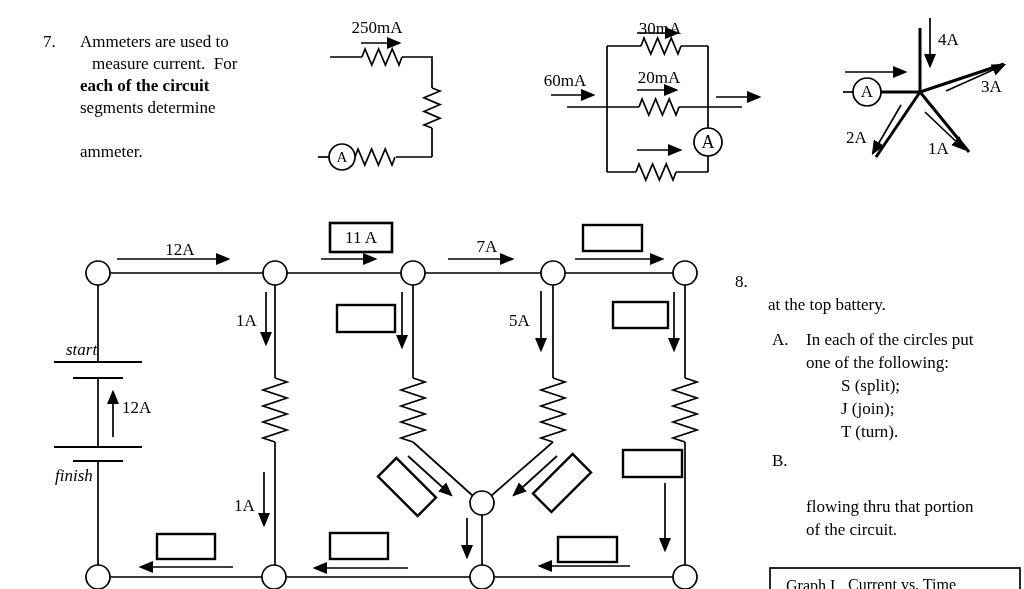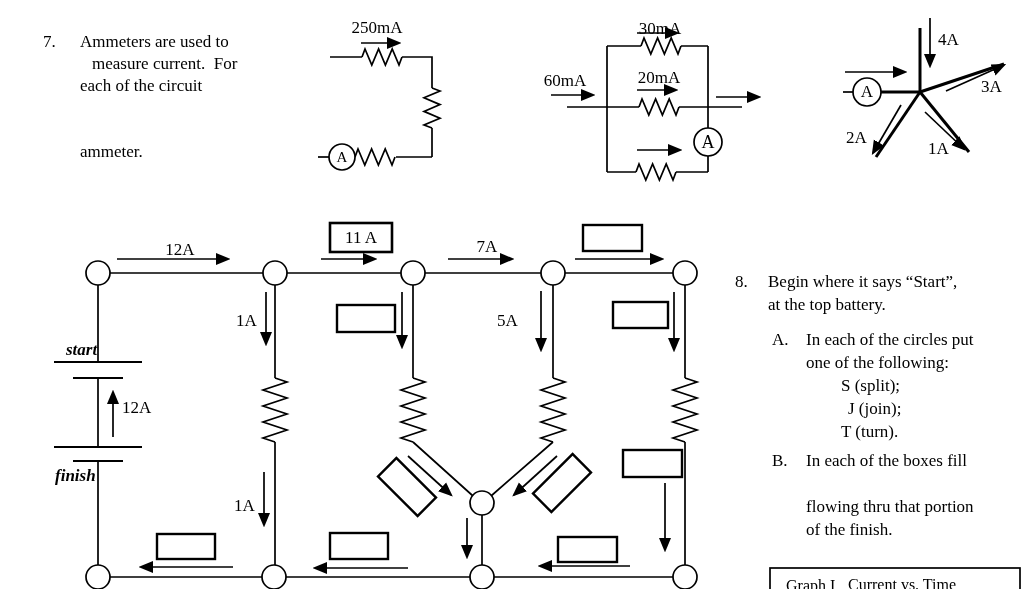--- a/index.html
+++ b/index.html
@@ -2,21 +2,21 @@
 <html><head>
 <meta charset="utf-8">
 <style>
   html,body{margin:0;padding:0;background:#fff;}
   #page{position:relative;width:1024px;height:589px;background:#fff;overflow:hidden;
         font-family:"Liberation Serif",serif;color:#000;}
   #art{position:absolute;left:0;top:0;}
   .t{position:absolute;font-size:17px;line-height:22px;white-space:pre;color:#000;}
   .ctr{transform:translateX(-50%);}
   .cc{transform:translate(-50%,-50%);}
-  .it{font-style:italic;font-weight:bold;}
+  .it{font-style:italic;}
   .fs16{font-size:16px;}
   .fs18{font-size:18px;}
 </style>
 </head>
 <body>
 
 <div id="page">
 
 <svg id="art" width="1024" height="589" viewBox="0 0 1024 589">
   <defs>
@@ -141,59 +141,58 @@
       <line x1="630" y1="566" x2="540" y2="566" marker-end="url(#ah)"></line>
     </g>
   </g>
 
   <rect x="770" y="568" width="250" height="45" fill="none" stroke="#000" stroke-width="1.7"></rect>
 </svg>
 
 <span class="t" style="left:43px;top:31px;">7.</span>
 <span class="t" style="left:80px;top:31px;">Ammeters are used to</span>
 <span class="t" style="left:92px;top:53px;">measure current.  For</span>
-<span class="t" style="left:80px;top:75px;">each of the circuit</span>
+<span class="t" style="left:80px;top:75px;font-weight:bold;">each of the circuit</span>
+<span class="t" style="left:80px;top:97px;">segments determine</span>
 <span class="t" style="left:80px;top:141px;">ammeter.</span>
 
 <span class="t ctr" style="left:377px;top:17px;text-align:right;">250mA</span>
 <span class="t cc" style="left:342px;top:157px;font-size:15px;">A</span>
 
 <span class="t ctr" style="left:660px;top:10px;margin-top:8px;">30mA</span>
 <span class="t ctr" style="left:565px;top:70px;">60mA</span>
 <span class="t ctr" style="left:659px;top:67px;">20mA</span>
 <span class="t cc fs18" style="left:708px;top:142px;">A</span>
 
 <span class="t" style="left:938px;top:29px;">4A</span>
 <span class="t" style="left:981px;top:76px;">3A</span>
 <span class="t" style="left:846px;top:127px;">2A</span>
 <span class="t" style="left:928px;top:138px;">1A</span>
 <span class="t cc" style="left:867px;top:92px;">A</span>
 
 <span class="t ctr" style="left:180px;top:239px;">12A</span>
 <span class="t cc" style="left:361px;top:238px;text-align:center;">11 A</span>
 <span class="t ctr" style="left:487px;top:236px;">7A</span>
 <span class="t" style="left:236px;top:310px;">1A</span>
-<span class="t" style="left:497px;top:310px;">5A</span>
+<span class="t" style="left:509px;top:310px;">5A</span>
 <span class="t" style="left:234px;top:495px;">1A</span>
 <span class="t" style="left:122px;top:397px;">12A</span>
 <span class="t it" style="left:66px;top:339px;">start</span>
 <span class="t it" style="left:55px;top:465px;">finish</span>
 
 <span class="t" style="left:735px;top:271px;">8.</span>
-<span class="t" style="left:768px;top:271px;">Begin where it says “Start”,</span>
 <span class="t" style="left:768px;top:294px;">at the top battery.</span>
 
 <span class="t" style="left:772px;top:329px;">A.</span>
 <span class="t" style="left:806px;top:329px;text-align:right;">In each of the circles put</span>
 <span class="t" style="left:806px;top:352px;">one of the following:</span>
 <span class="t" style="left:841px;top:375px;">S (split);</span>
-<span class="t" style="left:841px;top:398px;margin-left:7px;">J (join);</span>
+<span class="t" style="left:841px;top:398px;">J (join);</span>
 <span class="t" style="left:841px;top:421px;">T (turn).</span>
 
 <span class="t" style="left:772px;top:450px;">B.</span>
-<span class="t" style="left:806px;top:450px;">In each of the boxes fill</span>
 <span class="t" style="left:806px;top:496px;">flowing thru that portion</span>
-<span class="t" style="left:806px;top:519px;">of the finish.</span>
+<span class="t" style="left:806px;top:519px;">of the circuit.</span>
 
 <span class="t fs16" style="left:786px;top:575px;">Graph I</span>
 <span class="t fs16" style="left:848px;top:574px;">Current vs. Time</span>
 
 </div>
 
 </body></html>

